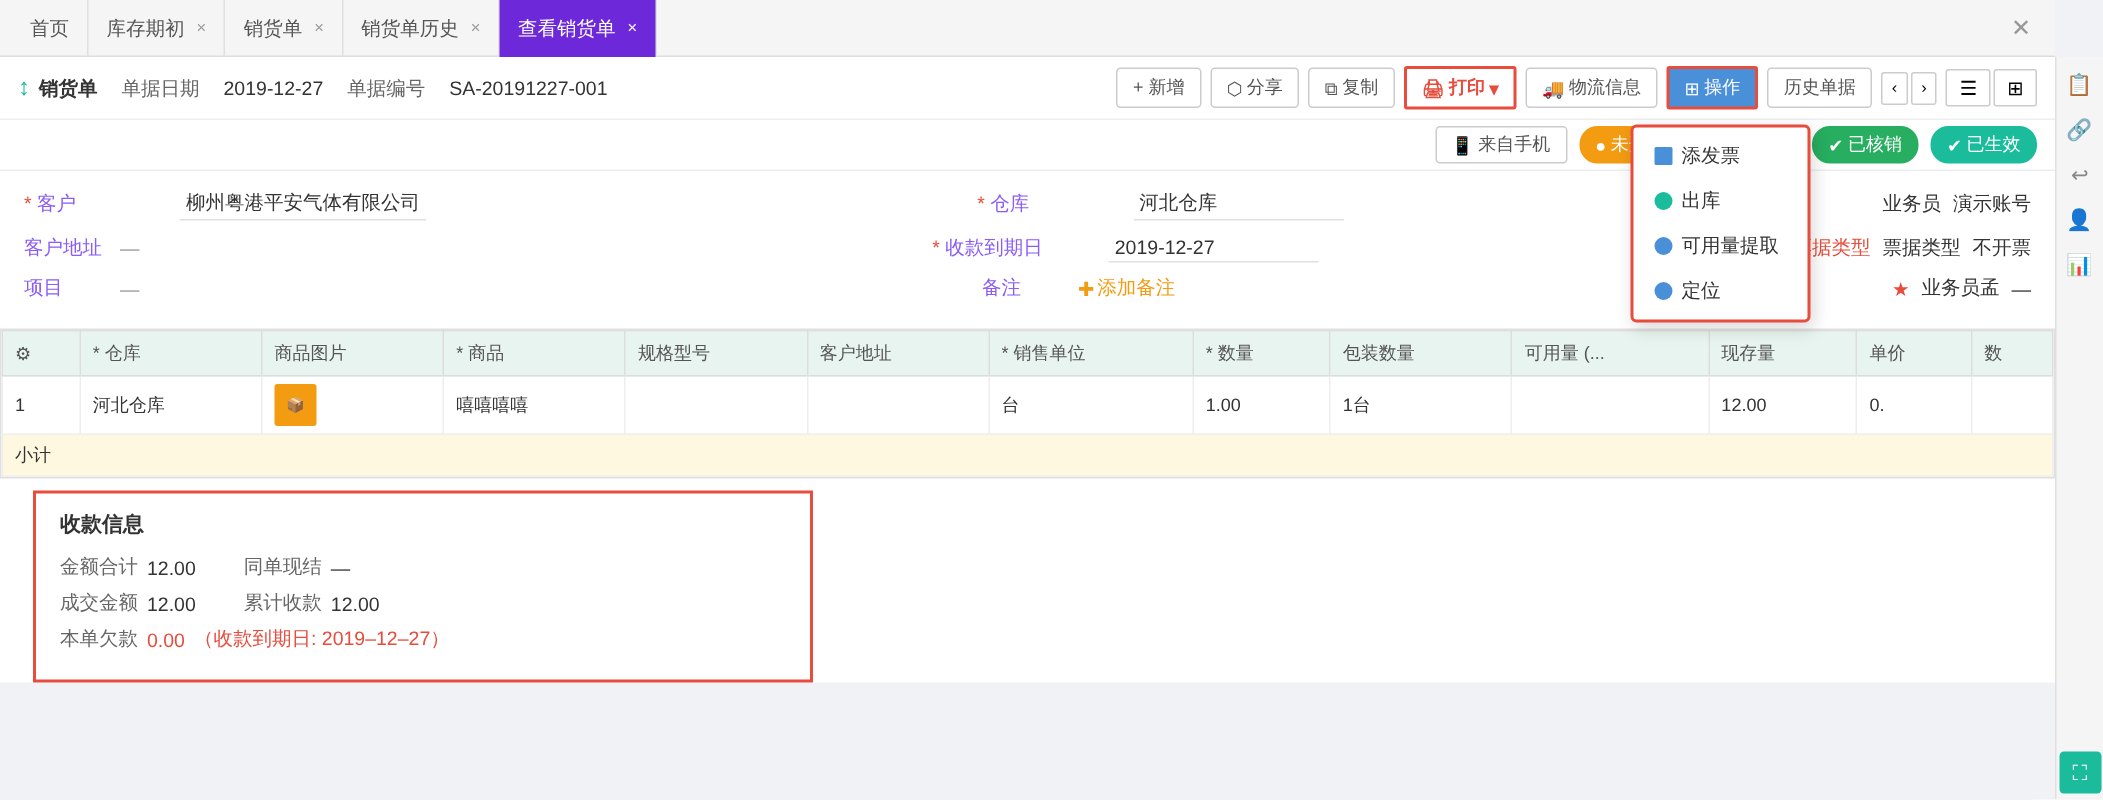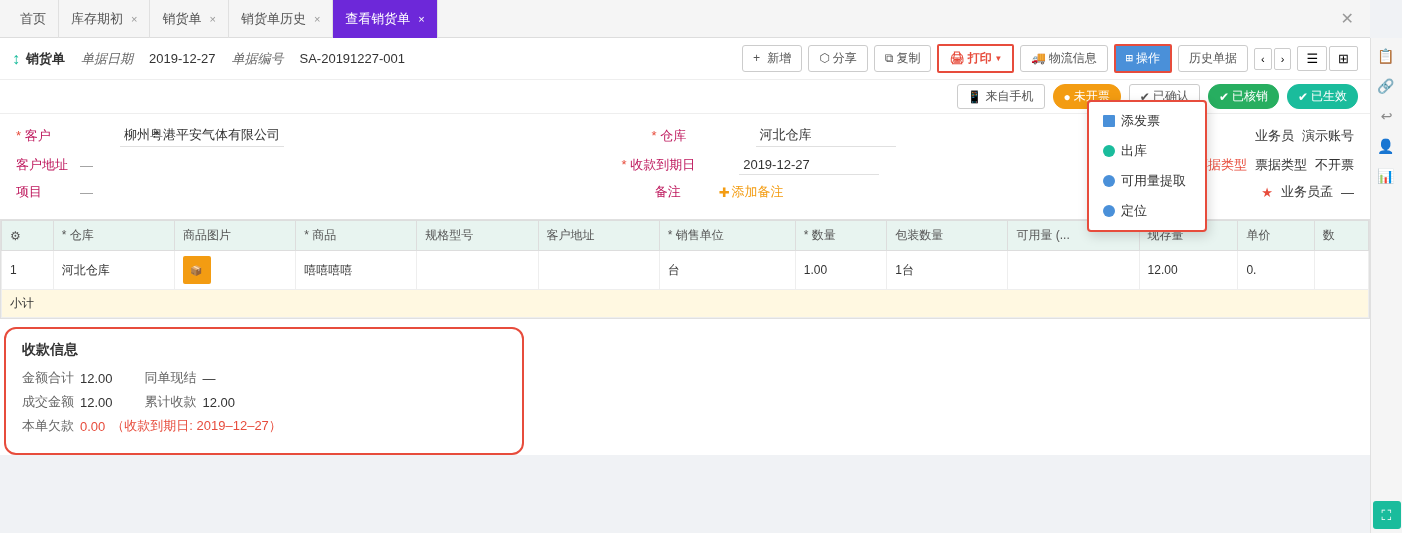--- a/index.html
+++ b/index.html
@@ -23,26 +23,26 @@
     .main-content { background: #fff; margin: 0; padding: 0; }
 
     
     .toolbar {
       display: flex; align-items: center; padding: 6px 12px; border-bottom: 1px solid #eee;
       gap: 8px; background: #fff;
     }
     .doc-title { display: flex; align-items: center; gap: 6px; font-size: 13px; color: #333; font-weight: bold; }
     .doc-icon { color: #1abc9c; font-size: 16px; }
     .doc-meta { display: flex; align-items: center; gap: 16px; font-size: 13px; color: #555; margin-left: 8px; }
-    .meta-label { color: #666; font-style: italic; }
+    .meta-label { color: #666; }
     .meta-value { color: #333; }
     .toolbar-actions { margin-left: auto; display: flex; align-items: center; gap: 6px; }
     .btn {
       display: flex; align-items: center; gap: 3px; padding: 4px 10px; border: 1px solid #ccc;
-      border-radius: 3px; background: #fff; cursor: pointer; font-size: 12px; color: #555; font-family: Liberation Mono, monospace;
+      border-radius: 3px; background: #fff; cursor: pointer; font-size: 12px; color: #555;
     }
     .btn-print { border: 2px solid #e74c3c; color: #e74c3c; font-weight: bold; }
     .btn-operate { background: #4a90d9; color: #fff; border-color: #4a90d9; border: 2px solid #e74c3c; }
     .nav-arrows { display: flex; gap: 2px; }
     .nav-arrow { padding: 4px 6px; border: 1px solid #ccc; border-radius: 2px; cursor: pointer; background: #fff; font-size: 11px; }
     .view-toggle { display: flex; gap: 2px; }
     .view-btn { padding: 4px 8px; border: 1px solid #ccc; border-radius: 2px; cursor: pointer; background: #fff; font-size: 13px; }
 
     
     .toolbar2 {
@@ -54,52 +54,52 @@
       border-radius: 3px; background: #fff; cursor: pointer; font-size: 12px; color: #555;
     }
     .btn-status-yellow { background: #f39c12; color: #fff; border-color: #f39c12; border-radius: 12px; }
     .btn-status-green { background: #27ae60; color: #fff; border-color: #27ae60; border-radius: 12px; }
     .btn-status-green2 { background: #1abc9c; color: #fff; border-color: #1abc9c; border-radius: 12px; }
 
     
     .form-section { padding: 10px 16px; background: #fff; }
     .form-row { display: flex; align-items: center; gap: 0; margin-bottom: 8px; }
     .form-field { display: flex; align-items: center; flex: 1; gap: 4px; }
-    .field-label { color: #be185d; white-space: nowrap; min-width: 60px; }
+    .field-label { color: #8b5cf6; white-space: nowrap; min-width: 60px; }
     .field-label.required::before { content: "* "; color: #e74c3c; }
     .field-value { color: #333; border-bottom: 1px solid #e0e0e0; min-width: 140px; padding: 2px 4px; margin-left: 40px; }
     .field-dash { color: #999; }
     .salesperson-section { margin-left: auto; display: flex; align-items: center; gap: 8px; }
     .add-note { color: #f39c12; cursor: pointer; display: flex; align-items: center; gap: 2px; }
 
     
     .table-wrapper { margin: 0 0 0 0; border: 1px solid #e0e0e0; overflow-x: auto; }
     table { width: 100%; border-collapse: collapse; font-size: 12px; }
     thead tr { background: #e8f4f0; }
     th { padding: 6px 8px; text-align: left; border: 1px solid #ddd; color: #555; font-weight: normal; white-space: nowrap; }
     td { padding: 5px 8px; border: 1px solid #eee; color: #333; }
     tr.subtotal td { background: #fff8e1; }
     .product-img { width: 28px; height: 28px; background: #f39c12; border-radius: 2px; display: flex; align-items: center; justify-content: center; color: #fff; font-size: 10px; }
 
     
     .payment-section {
-      border: 2px solid #e74c3c; border-radius: 12px; padding: 12px 16px;
-      margin: 8px 4px; max-width: 520px; background: #fff;
+      border: 2px solid #e74c3c; border-radius: 0; padding: 12px 16px;
+      margin: 8px 22px; max-width: 520px; background: #fff;
     }
     .payment-title { font-weight: bold; font-size: 14px; margin-bottom: 10px; }
     .payment-row { display: flex; align-items: center; gap: 32px; margin-bottom: 6px; }
     .payment-field { display: flex; align-items: center; gap: 6px; }
     .payment-label { color: #666; }
     .payment-value { color: #333; }
     .payment-value.owed { color: #e74c3c; }
     .due-date { color: #e74c3c; }
 
     
     .dropdown-menu {
-      position: absolute; top: 100px; right: 195px; background: #fff;
+      position: absolute; top: 83px; right: 195px; background: #fff;
       border: 2px solid #e74c3c; border-radius: 4px; box-shadow: 2px 4px 12px rgba(0,0,0,0.15);
       z-index: 100; min-width: 120px; padding: 4px 0;
     }
     .dropdown-item {
       display: flex; align-items: center; gap: 6px; padding: 6px 14px;
       cursor: pointer; font-size: 13px; color: #333;
     }
     .dropdown-icon { width: 12px; height: 12px; border-radius: 1px; display: inline-block; }
     .icon-square { background: #4a90d9; border-radius: 1px; }
     .icon-circle { background: #1abc9c; border-radius: 50%; }

